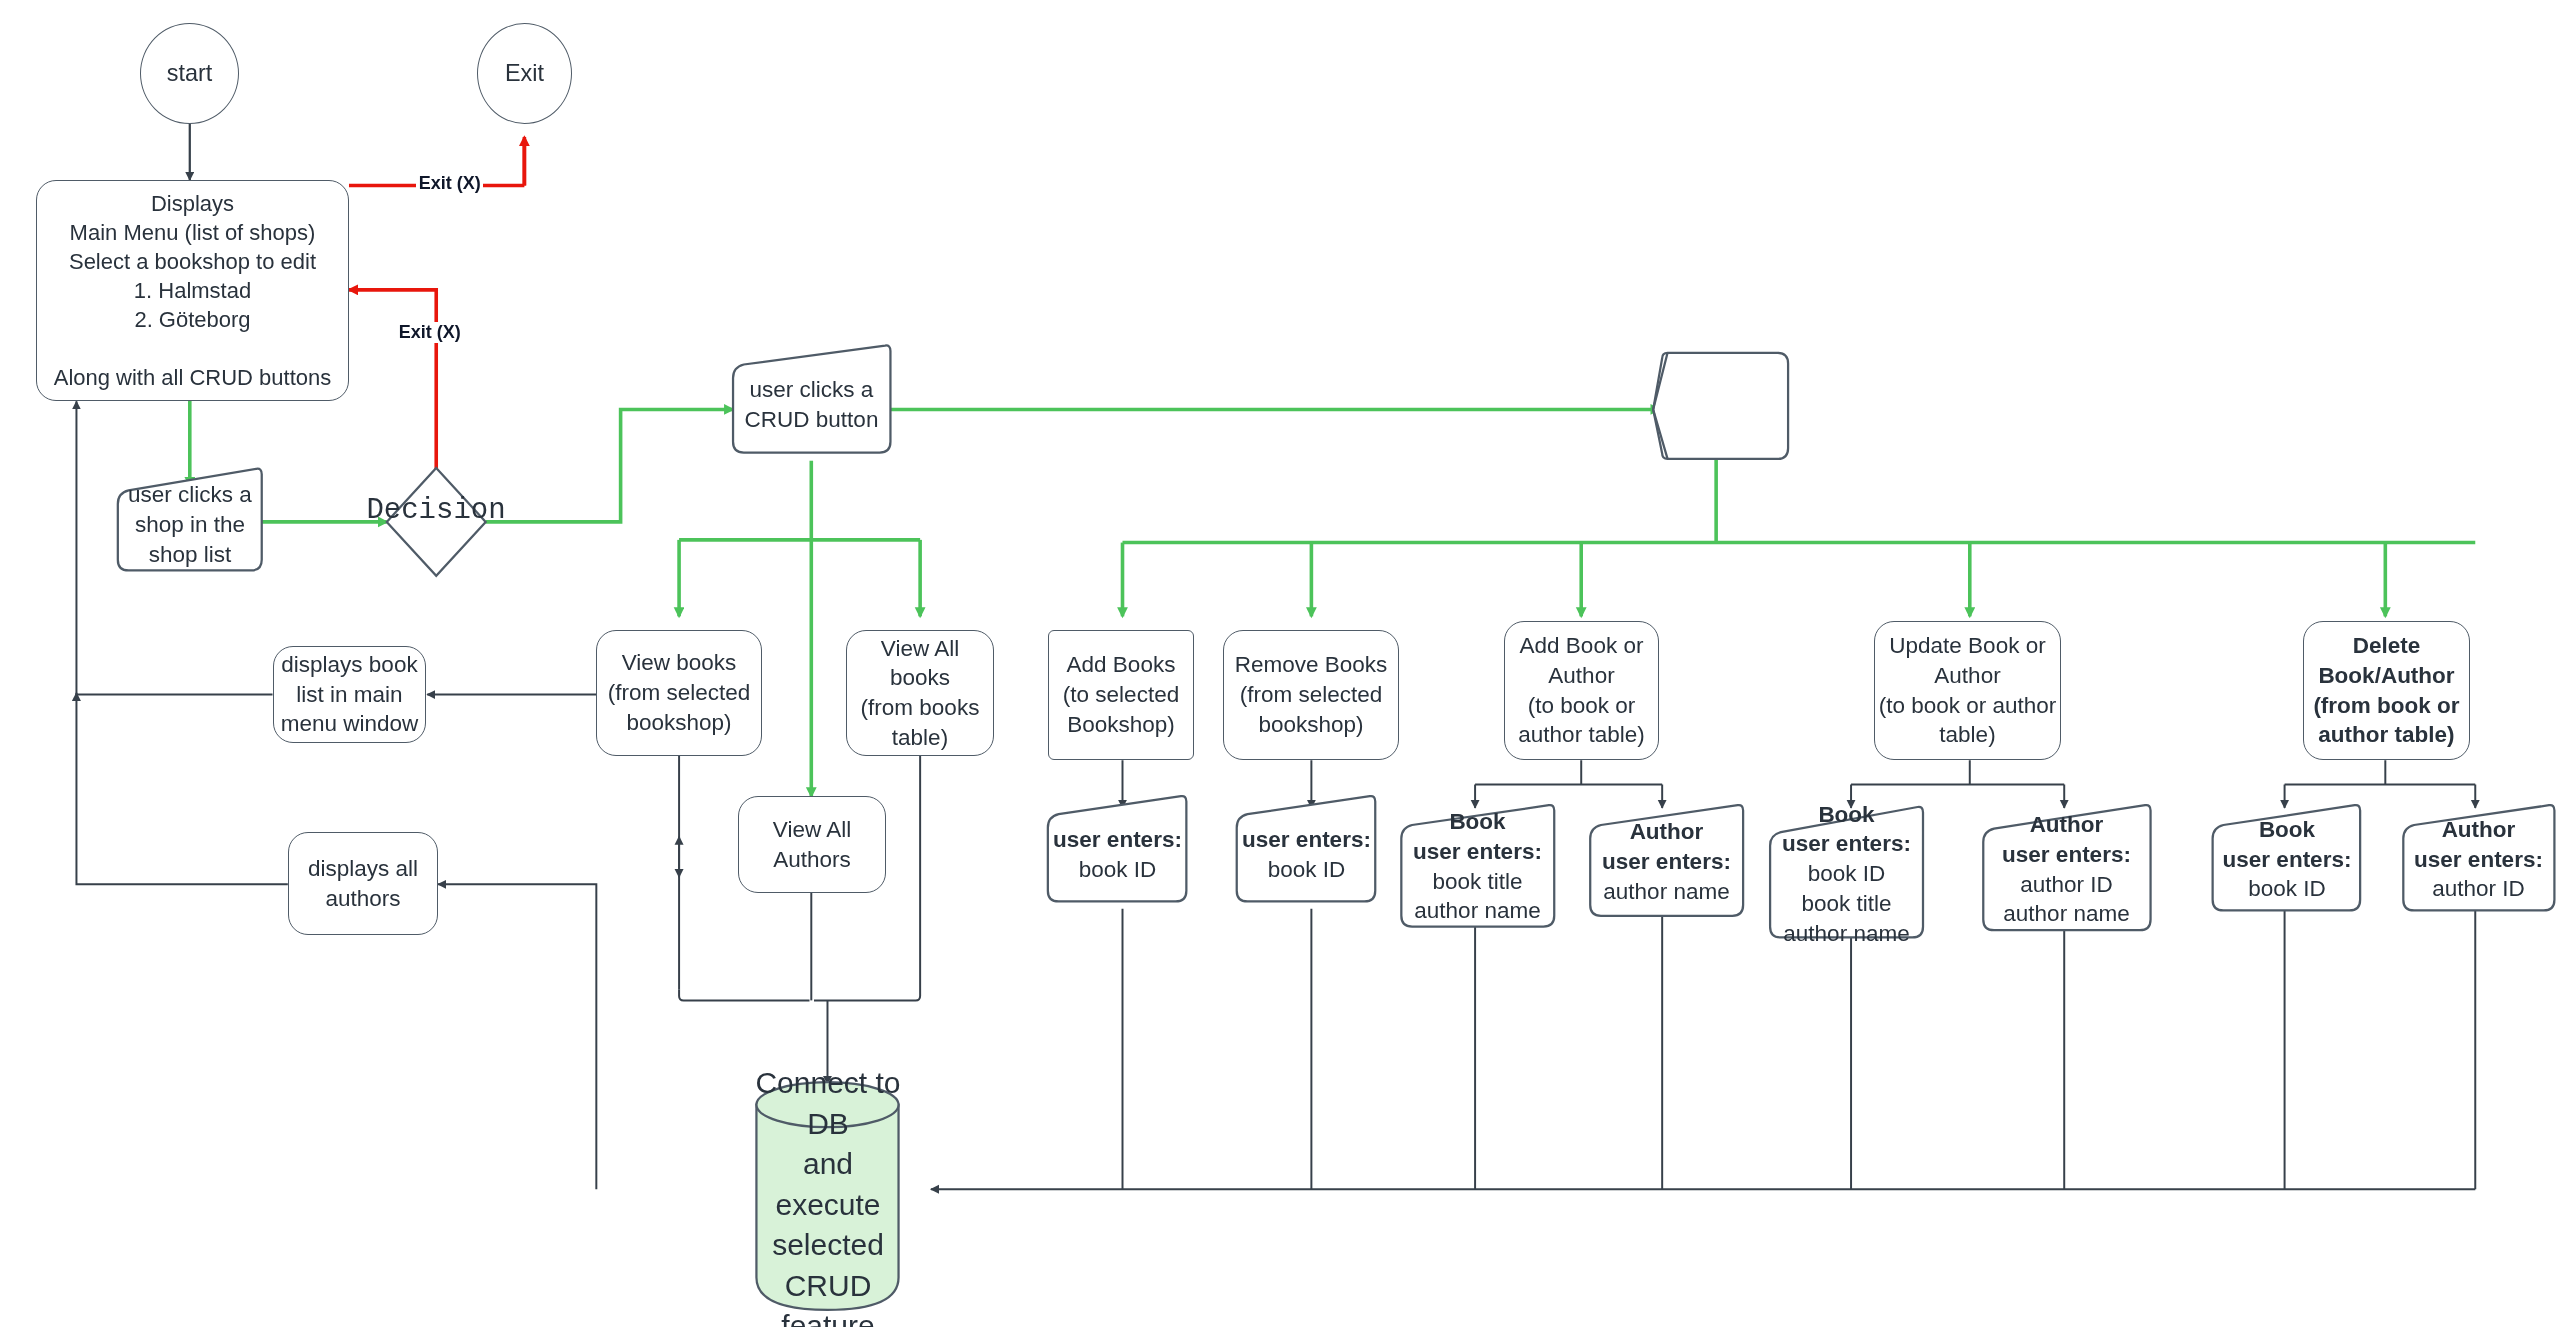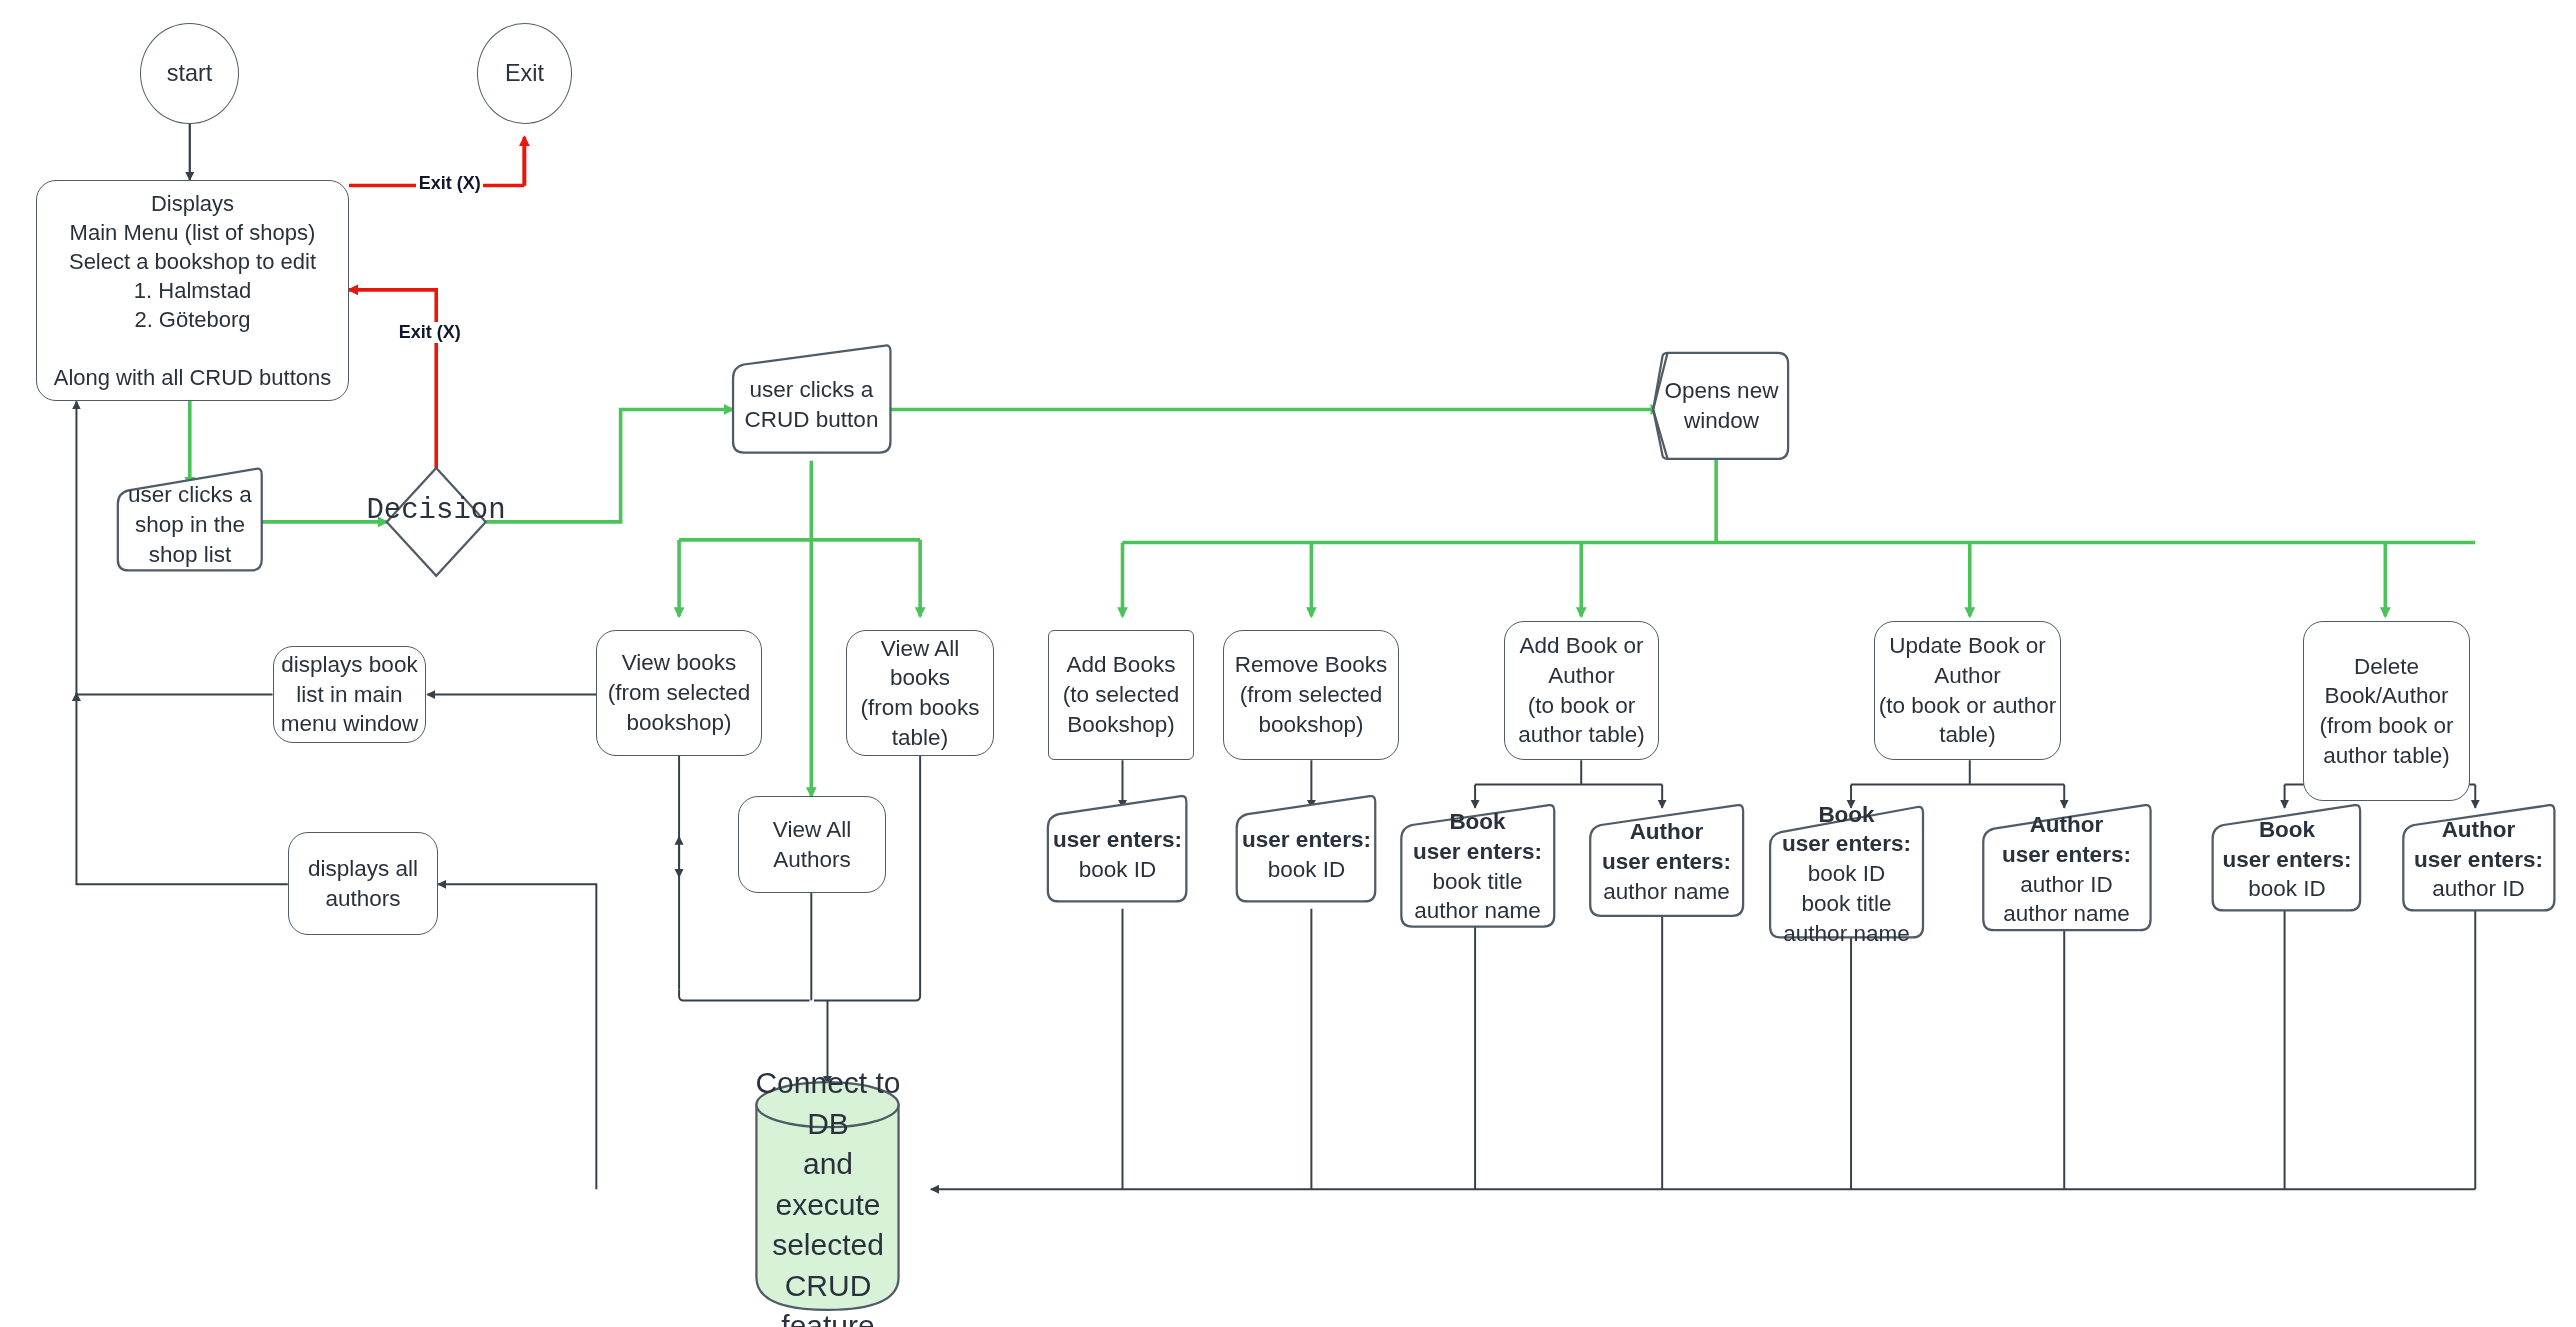--- a/index.html
+++ b/index.html
@@ -245,24 +245,20 @@
 
   <div class="manual-label" style="left:381px; top:484px; width:110px; height:54px; font-size:29px;font-family:Liberation Mono, monospace;">
     <span>Decision</span>
   </div>
 
   <div class="manual-label" style="left:733px; top:358px; width:157px; height:94px;">
     <span>user clicks a
 CRUD button</span>
   </div>
 
-  <div class="manual-label" style="left:1655px; top:353px; width:133px; height:106px;">
-    <span>Opens new
-window</span>
-  </div>
 
   <div class="node shape-round" style="left:273px; top:646px; width:153px; height:97px;">
     <span>displays book
 list in main
 menu window</span>
   </div>
 
   <div class="node shape-round" style="left:288px; top:832px; width:150px; height:103px;">
     <span>displays all
 authors</span>
@@ -305,21 +301,21 @@
 author table)</span>
   </div>
 
   <div class="node shape-round" style="left:1874px; top:621px; width:187px; height:139px;">
     <span>Update Book or
 Author
 (to book or author
 table)</span>
   </div>
 
-  <div class="node shape-round" style="left:2303px; top:621px; width:167px; height:180px;">
+  <div class="node shape-round" style="left:2303px; top:621px; width:167px; height:139px;font-weight:bold;">
     <span>Delete
 Book/Author
 (from book or
 author table)</span>
   </div>
 
   <div class="manual-label" style="left:1048px; top:808px; width:139px; height:94px; flex-direction:column;">
     <span class="b">user enters:</span>
     <span>book ID</span>
   </div>

